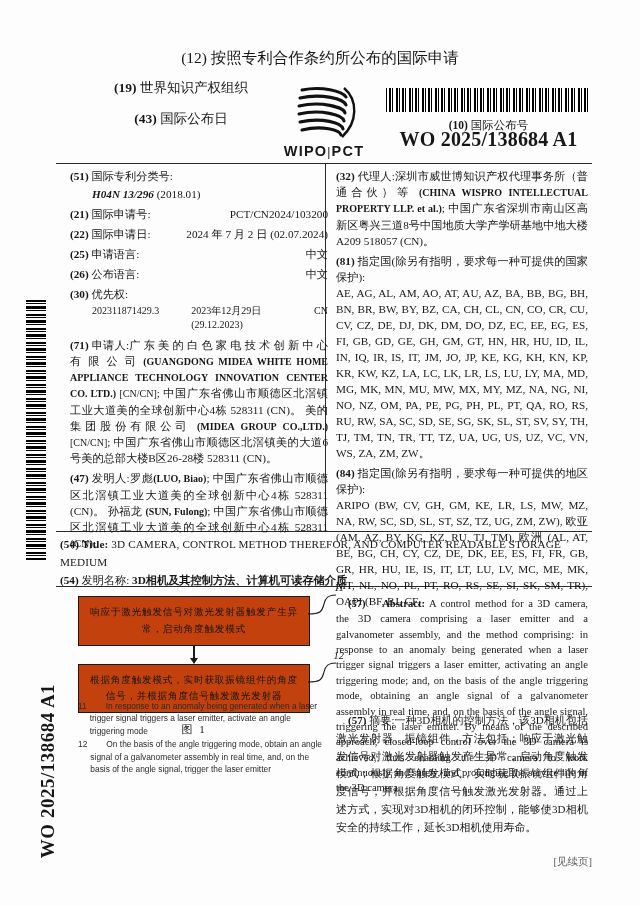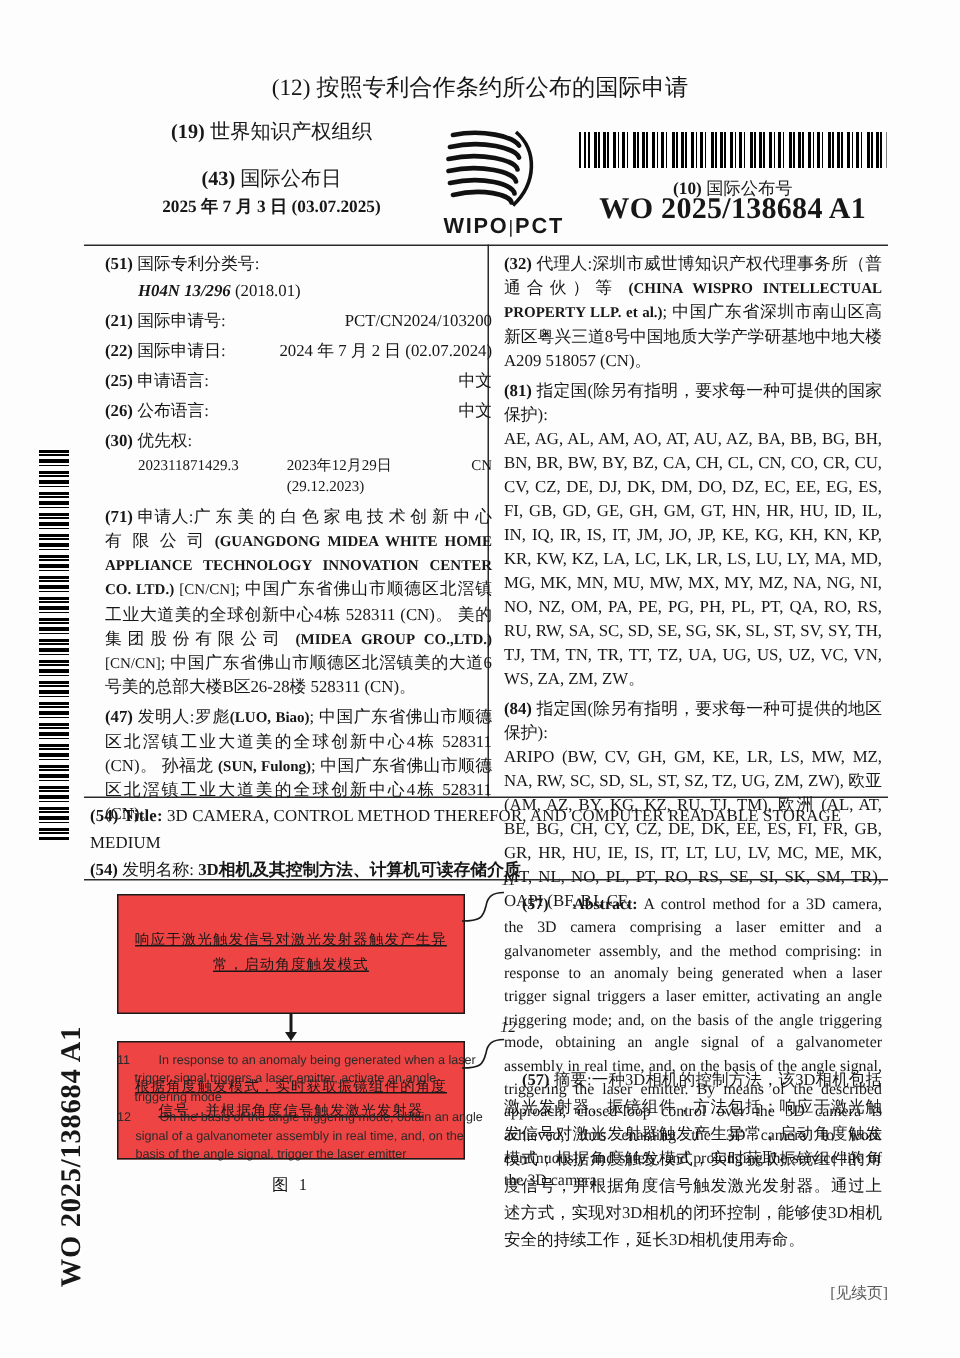--- a/index.html
+++ b/index.html
@@ -81,21 +81,21 @@
     white-space: nowrap;
   }
   .spacer-sm { height: 10px; }
 
   
   .wipo {
     position: absolute;
     left: 272px;
     top: 82px;
     width: 104px;
-    text-align: right;
+    text-align: center;
   }
   .wipo svg { display: block; margin: 0 auto; }
   .wipo-word {
     font-family: "Liberation Sans", sans-serif;
     font-weight: bold;
     font-size: 14.5px;
     letter-spacing: 1.2px;
     margin-top: 1px;
   }
   .wipo-word .sep { font-weight: normal; font-size: 12px; }
@@ -208,28 +208,27 @@
 
   
   .figure {
     position: absolute;
     left: 78px;
     top: 596px;
     width: 232px;
   }
   .fig-box {
     border: 1.2px solid #1a1a1a;
-    padding: 22px 9px;
+    padding: 7px 9px;
     font-size: 9.6px;
     line-height: 1.75;
     text-align: center;
     letter-spacing: 0.8px;
     position: relative;
-    background: #ef4444;
-    text-decoration: underline;
+    background: #c2410c;
   }
   .fig-arrow {
     width: 0; height: 0;
     margin: 0 auto;
     border-left: 4px solid transparent;
     border-right: 4px solid transparent;
     border-top: 6px solid #1a1a1a;
   }
   .fig-conn {
     width: 1.2px;
@@ -307,21 +306,20 @@
   <div class="hdr-left">
     <div>
       <span class="num">(19)</span>
       <span>世界知识产权组织</span>
     </div>
     <div class="spacer-sm"></div>
     <div>
       <span class="num">(43)</span>
       <span>国际公布日</span>
     </div>
-    <div class="date-line">2025 年 7 月 3 日 (03.07.2025)</div>
   </div>
 
   <div class="wipo">
     <svg width="72" height="60" viewBox="0 0 72 60">
       <g fill="none" stroke="#111" stroke-width="3.1" stroke-linecap="round">
         <path d="M14 8 C34 4, 54 9, 58 15"></path>
         <path d="M12 16 C34 11, 56 17, 58 23"></path>
         <path d="M11 24 C33 19, 56 25, 57 31"></path>
         <path d="M11 32 C33 27, 55 33, 56 39"></path>
         <path d="M12 40 C34 35, 54 41, 55 47"></path>

